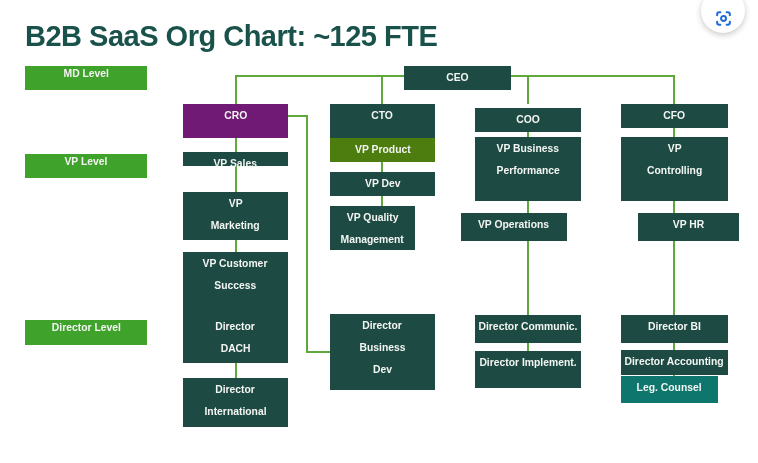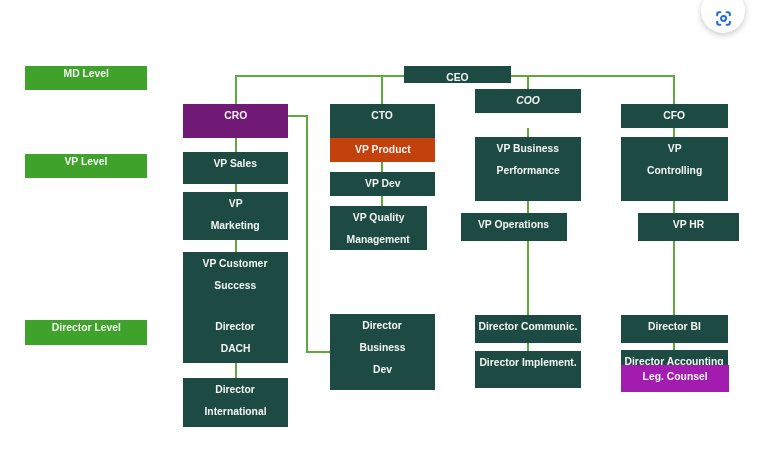--- a/index.html
+++ b/index.html
@@ -61,20 +61,21 @@
     justify-content: center;
     cursor: pointer;
     z-index: 5;
   }
   .lens-btn svg { margin-bottom: 5px; }
 </style>
 </head>
 <body>
 
 <div class="stage">
+  <h1 class="page-title">B2B SaaS Org Chart: ~125 FTE</h1>
 
   <div class="lens-btn" title="">
     <svg width="19" height="19" viewBox="0 0 24 24" fill="none" stroke="#1f6bd8" stroke-width="2.6" stroke-linecap="round">
       <path d="M8 4 H6.5 A2.5 2.5 0 0 0 4 6.5 V8"></path>
       <path d="M16 4 H17.5 A2.5 2.5 0 0 1 20 6.5 V8"></path>
       <path d="M8 20 H6.5 A2.5 2.5 0 0 1 4 17.5 V16"></path>
       <path d="M16 20 H17.5 A2.5 2.5 0 0 0 20 17.5 V16"></path>
       <circle cx="12" cy="12" r="3.1"></circle>
     </svg>
   </div>
@@ -94,61 +95,61 @@
       <div class="connector" style="position: absolute; background: rgb(95, 168, 60); left: 306px; top: 351px; width: 26px; height: 2px;"></div>
       <div class="legend-box" style="background: rgb(63, 162, 43); left: 25px; top: 66px; width: 122px; height: 24px;">
         <div class="lbl">MD Level</div>
       </div>
       <div class="legend-box" style="background: rgb(63, 162, 43); left: 25px; top: 154px; width: 122px; height: 24px;">
         <div class="lbl">VP Level</div>
       </div>
       <div class="legend-box" style="background: rgb(63, 162, 43); left: 25px; top: 320px; width: 122px; height: 25px;">
         <div class="lbl">Director Level</div>
       </div>
-      <div class="node" style="background: rgb(29, 75, 68); left: 404px; top: 66px; width: 107px; height: 17px;">
+      <div class="node" style="background: rgb(29, 75, 68); left: 404px; top: 66px; width: 107px; height: 24px;">
         <div class="lbl">CEO</div>
       </div>
       <div class="node" style="background: #701a75; left: 183px; top: 104px; width: 105px; height: 34px;">
         <div class="lbl">CRO</div>
       </div>
       <div class="node" style="background: rgb(29, 75, 68); left: 330px; top: 104px; width: 105px; height: 39px;">
         <div class="lbl">CTO</div>
       </div>
-      <div class="node" style="background: rgb(29, 75, 68); left: 475px; top: 89px; width: 106px; height: 24px; font-style: italic;">
+      <div class="node" style="background: rgb(29, 75, 68); left: 475px; top: 108px; width: 106px; height: 24px;">
         <div class="lbl">COO</div>
       </div>
       <div class="node" style="background: rgb(29, 75, 68); left: 621px; top: 104px; width: 107px; height: 24px;">
         <div class="lbl">CFO</div>
       </div>
-      <div class="node" style="background: rgb(29, 75, 68); left: 183px; top: 152px; width: 105px; height: 32px;">
+      <div class="node" style="background: rgb(29, 75, 68); left: 183px; top: 152px; width: 105px; height: 14px;">
         <div class="lbl">VP Sales</div>
       </div>
       <div class="node" style="background: rgb(29, 75, 68); left: 183px; top: 192px; width: 105px; height: 48px;">
         <div class="lbl">VP</div>
         <div class="lbl">Marketing</div>
       </div>
       <div class="node" style="background: rgb(29, 75, 68); left: 183px; top: 252px; width: 105px; height: 64px;">
         <div class="lbl">VP Customer</div>
         <div class="lbl">Success</div>
       </div>
       <div class="node" style="background: rgb(29, 75, 68); left: 183px; top: 315px; width: 105px; height: 48px;">
         <div class="lbl">Director</div>
         <div class="lbl">DACH</div>
       </div>
       <div class="node" style="background: rgb(29, 75, 68); left: 183px; top: 378px; width: 105px; height: 49px;">
         <div class="lbl">Director</div>
         <div class="lbl">International</div>
       </div>
-      <div class="node" style="background: #c2410c; left: 330px; top: 138px; width: 105px; height: 24px;">
+      <div class="node" style="background: #4d7c0f; left: 330px; top: 138px; width: 105px; height: 24px;">
         <div class="lbl">VP Product</div>
       </div>
       <div class="node" style="background: rgb(29, 75, 68); left: 330px; top: 172px; width: 105px; height: 24px;">
         <div class="lbl">VP Dev</div>
       </div>
-      <div class="node" style="background: rgb(29, 75, 68); left: 330px; top: 206px; width: 97px; height: 44px;">
+      <div class="node" style="background: rgb(29, 75, 68); left: 330px; top: 206px; width: 85px; height: 44px;">
         <div class="lbl">VP Quality</div>
         <div class="lbl">Management</div>
       </div>
       <div class="node" style="background: rgb(29, 75, 68); left: 330px; top: 314px; width: 105px; height: 76px;">
         <div class="lbl">Director</div>
         <div class="lbl">Business</div>
         <div class="lbl">Dev</div>
       </div>
       <div class="node" style="background: rgb(29, 75, 68); left: 475px; top: 137px; width: 106px; height: 64px;">
         <div class="lbl">VP Business</div>
@@ -169,17 +170,17 @@
       </div>
       <div class="node" style="background: rgb(29, 75, 68); left: 638px; top: 213px; width: 101px; height: 28px;">
         <div class="lbl">VP HR</div>
       </div>
       <div class="node" style="background: rgb(29, 75, 68); left: 621px; top: 315px; width: 107px; height: 28px;">
         <div class="lbl">Director BI</div>
       </div>
       <div class="node" style="background: rgb(29, 75, 68); left: 621px; top: 350px; width: 107px; height: 25px;">
         <div class="lbl">Director Accounting</div>
       </div>
-      <div class="node" style="background: #a21caf; left: 621px; top: 365px; width: 108px; height: 27px;">
+      <div class="node" style="background: #0f766e; left: 621px; top: 376px; width: 97px; height: 27px;">
         <div class="lbl">Leg. Counsel</div>
       </div>
     </div>
 </div>
 
 </body></html>

